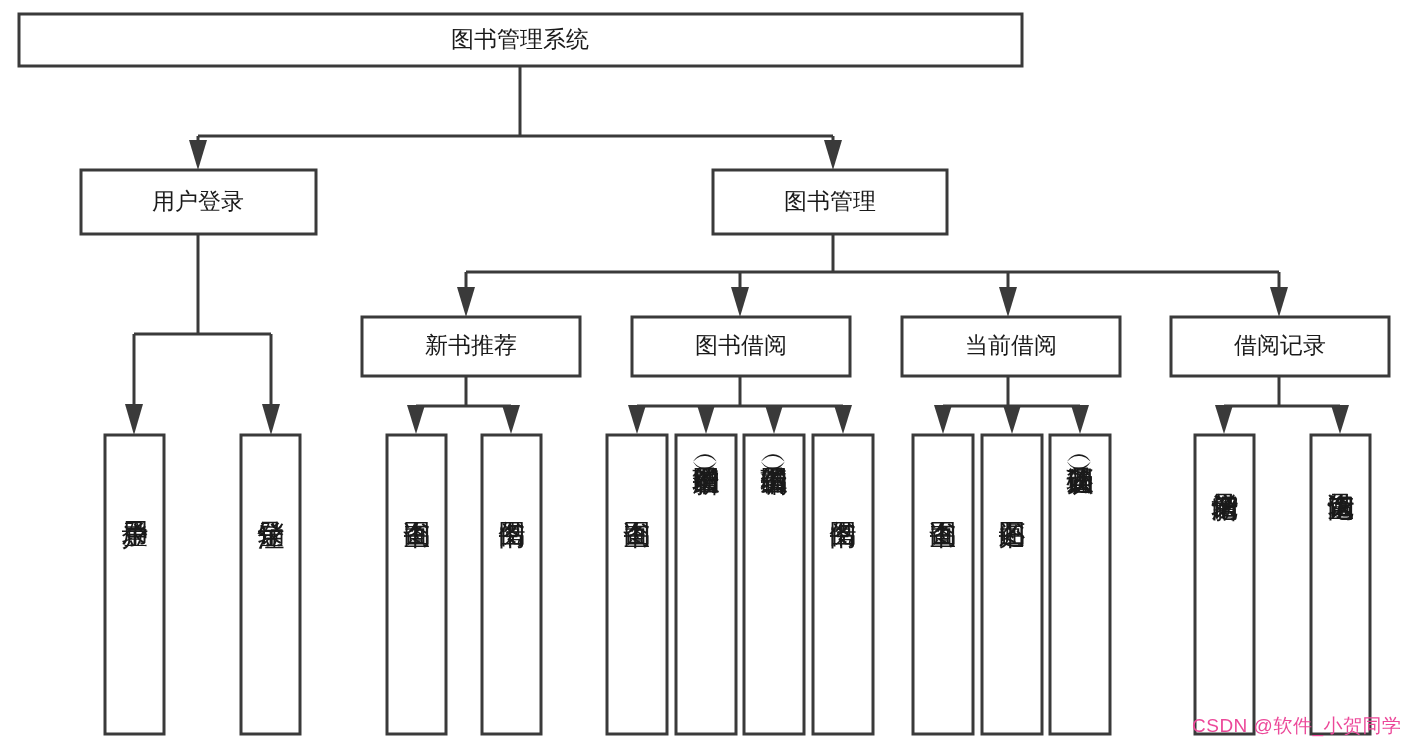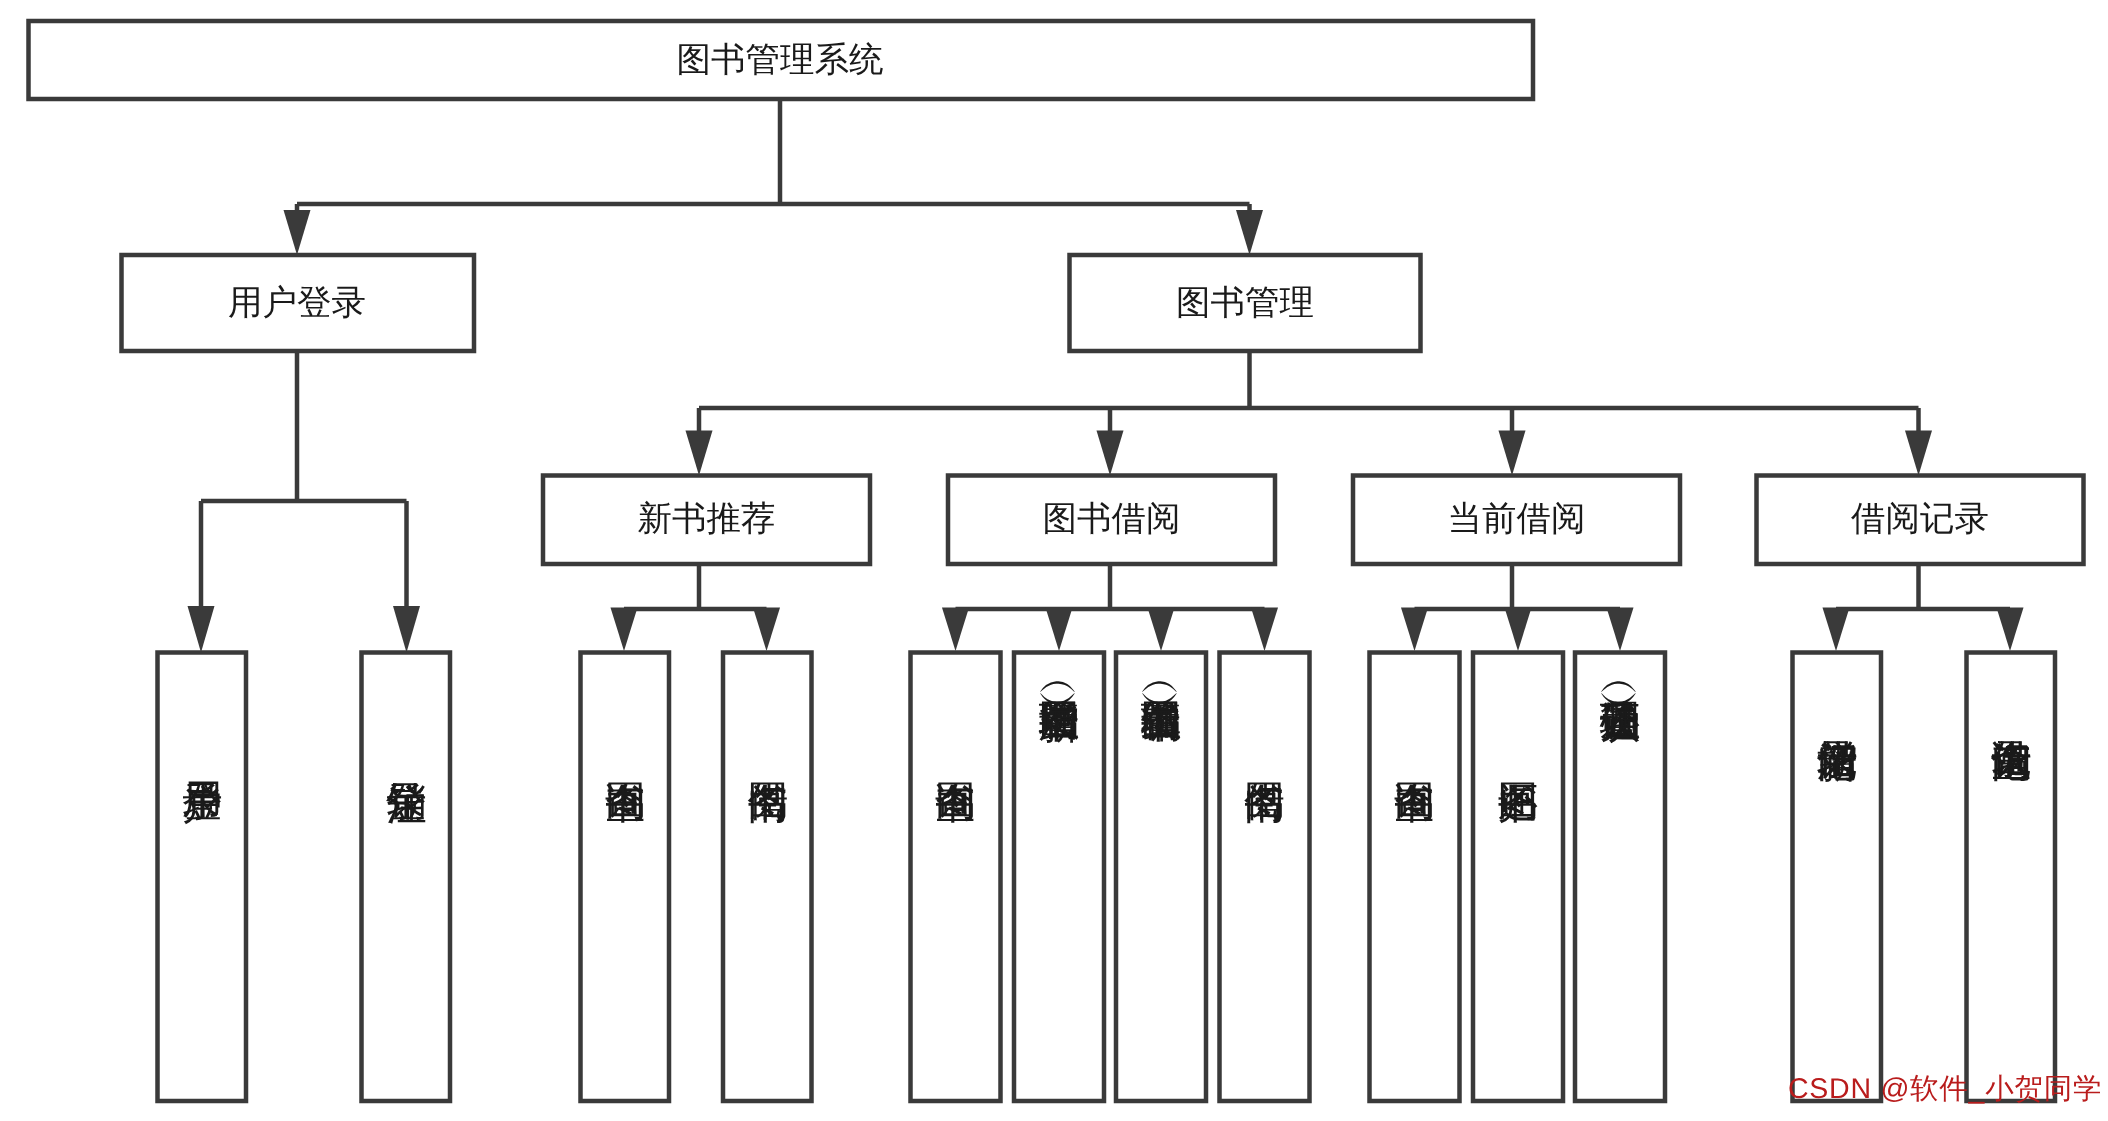--- a/index.html
+++ b/index.html
@@ -52,21 +52,21 @@
     font-size: 27px;
     fill: #1a1a1a;
     writing-mode: vertical-rl;
     text-orientation: upright;
     text-anchor: middle;
   }
   .watermark-text {
     position: absolute;
     font-family: "Liberation Sans", "DejaVu Sans", sans-serif;
     font-size: 19px;
-    color: #b91c1c;
+    color: #ec4899;
     white-space: nowrap;
     letter-spacing: 0.5px;
     pointer-events: none;
   }
 </style>
 </head>
 <body>
 
 <div id="diagram-root">
 

